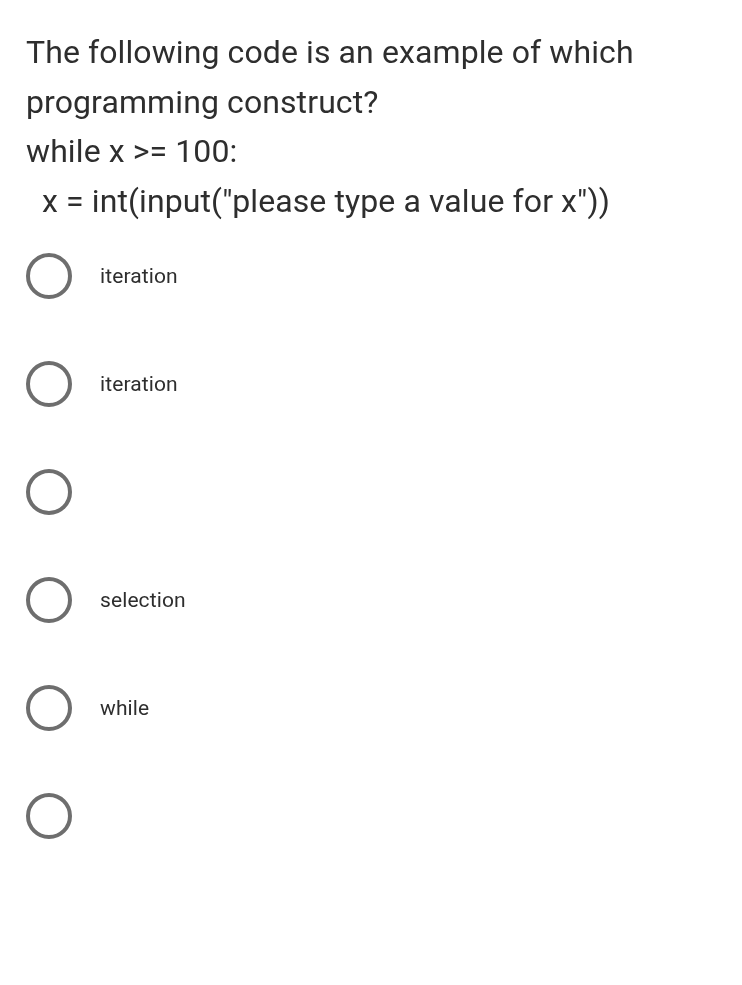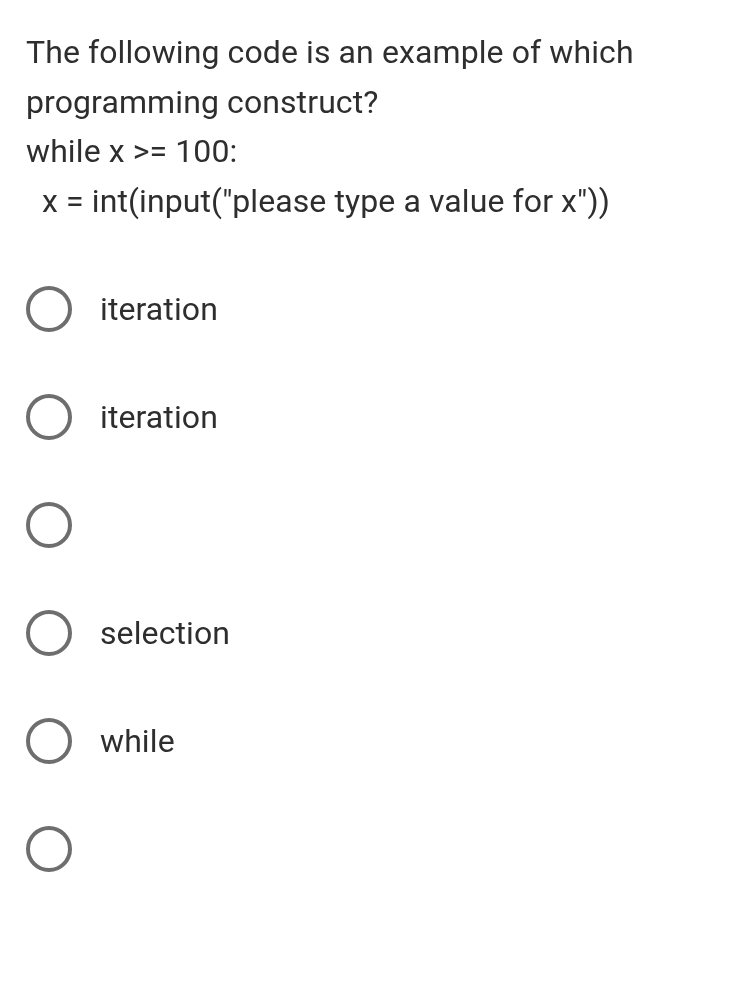--- a/index.html
+++ b/index.html
@@ -11,21 +11,21 @@
       font-family: Roboto, Arial, sans-serif;
       background: #ffffff;
       padding: 28px 26px;
       width: 742px;
       color: #2e2e2e;
     }
     .question-block {
       font-size: 32px;
       line-height: 1.55;
       color: #2e2e2e;
-      margin-bottom: 60px;
+      margin-bottom: 27px;
       letter-spacing: 0.1px;
     }
     .options {
       display: flex;
       flex-direction: column;
       gap: 62px;
     }
     .option {
       display: flex;
       align-items: center;
@@ -33,21 +33,21 @@
       cursor: pointer;
     }
     .radio-circle {
       width: 46px;
       height: 46px;
       border: 4px solid #6e6e6e;
       border-radius: 50%;
       flex-shrink: 0;
     }
     .option-label {
-      font-size: 32px;
+      font-size: 21px;
       color: #2e2e2e;
       letter-spacing: 0.1px;
     }
   </style>
 </head>
 <body>
 
 <div class="question-block">
   <span>The following code is an example of which programming construct?</span><br>
   <span>while x &gt;= 100:</span><br>

